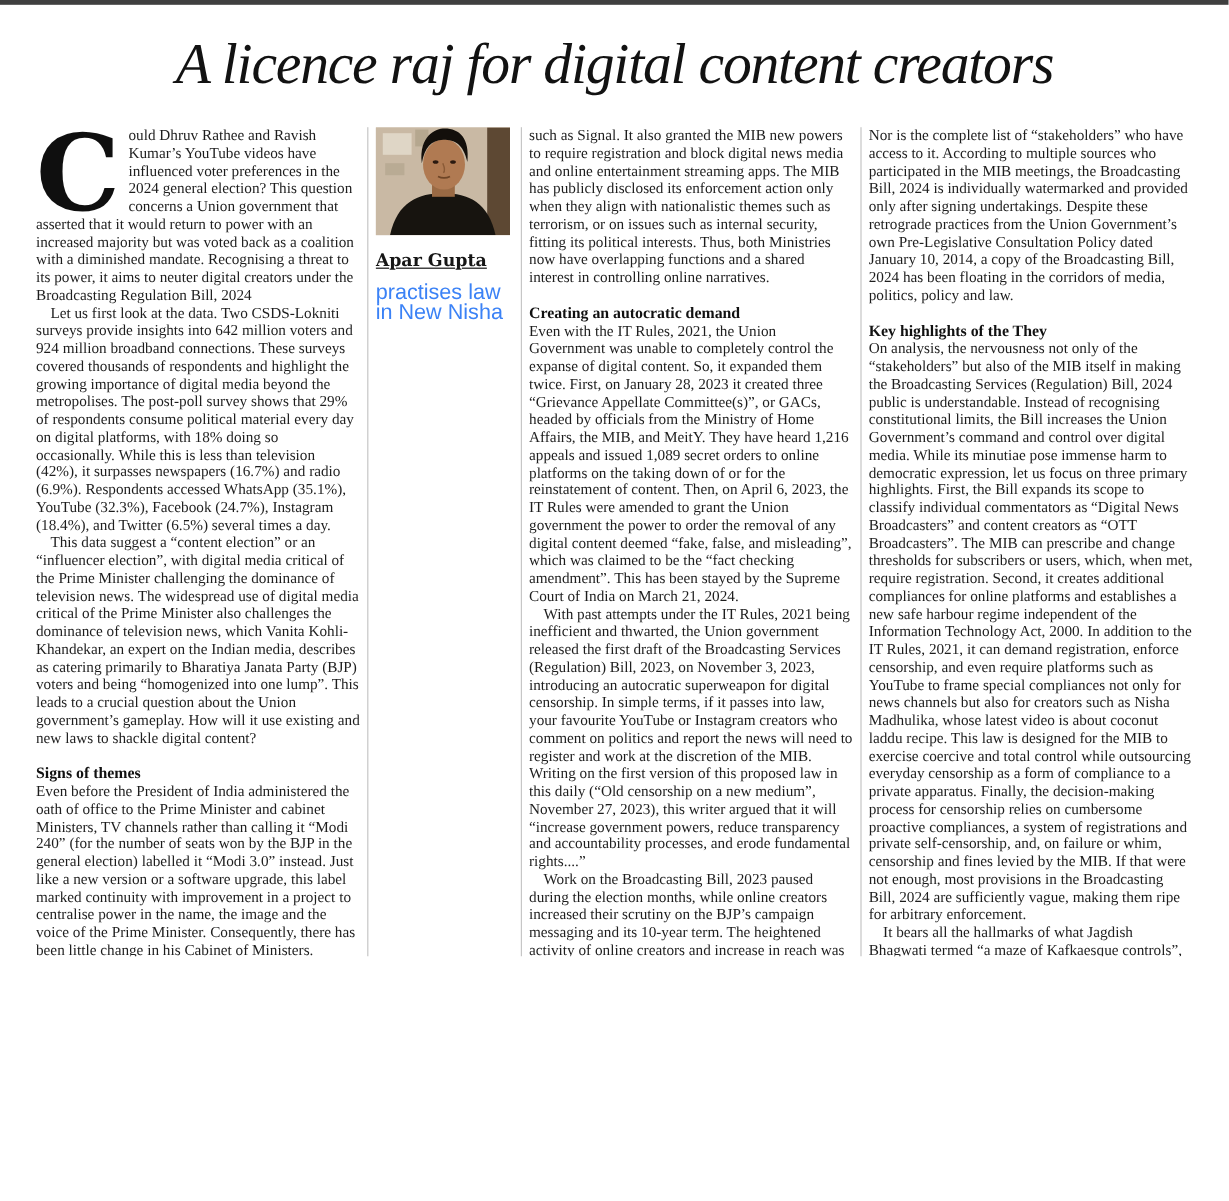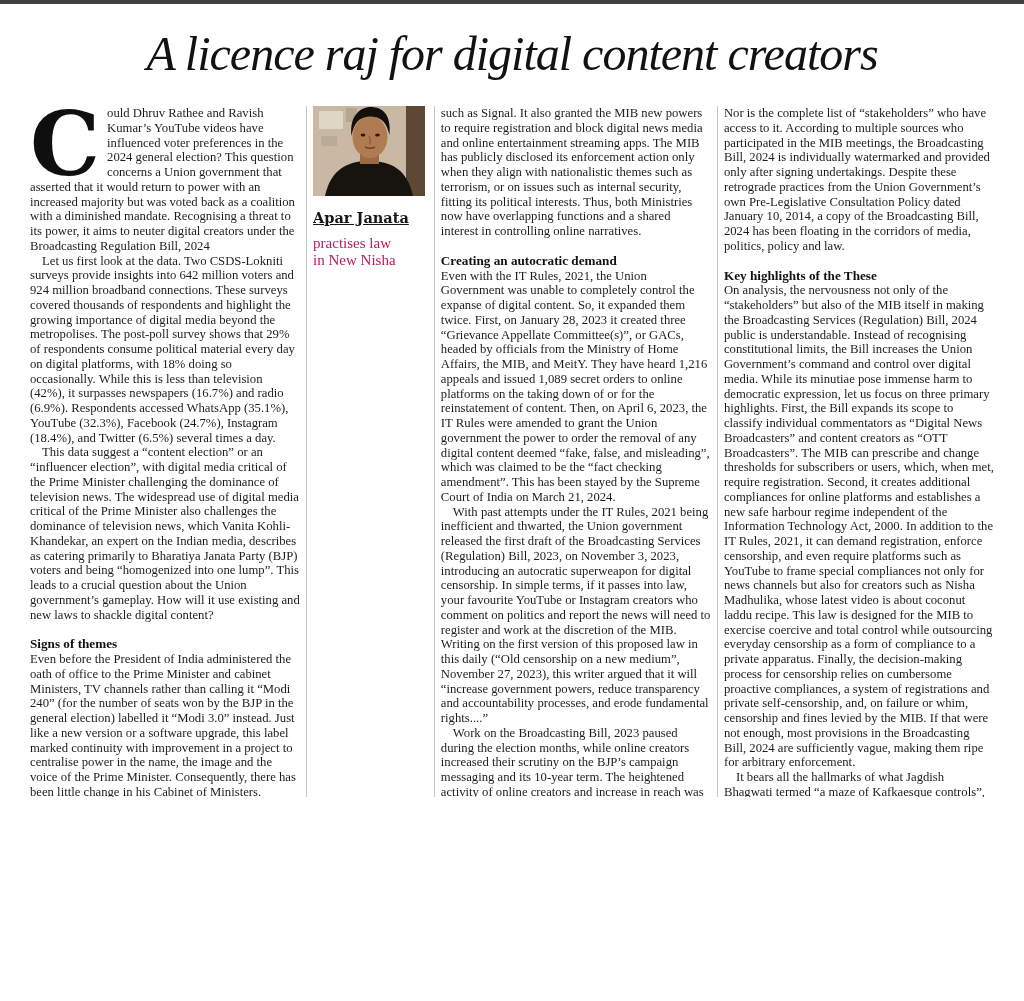--- a/index.html
+++ b/index.html
@@ -15,22 +15,22 @@
   .mid-col{width:116px;display:flex;flex-direction:column;}
   .vrule{width:1px;background:#c6c6c6;height:882px;margin:0 6px;flex:none;}
   .para{margin:0;}
   .para.indent{text-indent:12px;}
   .subhead{margin:15px 0 0 0;font-size:13.2px;font-weight:bold;color:#111;}
   .dropcap{float:left;font-size:88px;line-height:70px;font-weight:bold;color:#0f0f0f;
            margin:3px 7px 0 0;font-family:"DejaVu Serif", serif;}
   .photo{width:112px;height:90px;overflow:hidden;background:#c9b9a5;flex:none;}
   .author-name{margin-top:13px;font-family:"DejaVu Serif", serif;font-weight:bold;
                font-size:14.5px;text-decoration:underline;color:#161616;}
-  .byline{margin-top:9px;font-family:Liberation Serif, serif;font-size:15px;
-          line-height:16.5px;color:#be185d;}
+  .byline{margin-top:9px;font-family:Liberation Sans, sans-serif;font-size:18px;
+          line-height:16.5px;color:#3b82f6;}
   .pullquote{margin-top:auto;margin-bottom:2px;font-family:"Liberation Serif", serif;
              font-size:14.8px;line-height:17.2px;color:#262626;hyphens:manual;}
   .bottom-rule{position:absolute;left:30px;top:996px;width:936px;height:1px;background:#8d8d8d;}
   .cropmark{position:absolute;left:981px;top:976px;width:23px;height:23px;}
   .cropmark .h{position:absolute;top:11px;left:0;width:23px;height:1px;background:#a8a8a8;}
   .cropmark .v{position:absolute;left:11px;top:0;width:1px;height:23px;background:#a8a8a8;}
 </style>
 </head>
 <body>
 
@@ -62,21 +62,21 @@
           <path d="M12 90 C18 62 36 55 56 55 C78 55 94 63 100 90 Z" fill="#17140f"></path>
           <rect x="47" y="42" width="19" height="16" fill="#9a6a44"></rect>
           <ellipse cx="57" cy="31" rx="17.5" ry="21" fill="#b07a52"></ellipse>
           <path d="M38.5 30 C36 7 50 1 57.5 1 C70 1 78.5 9 76.5 29 C73 14 66 10.5 56.5 10.5 C46 11 41 17 38.5 30 Z" fill="#130f0b"></path>
           <ellipse cx="50" cy="29" rx="2.4" ry="1.5" fill="#2b1a10"></ellipse>
           <ellipse cx="64.5" cy="29" rx="2.4" ry="1.5" fill="#2b1a10"></ellipse>
           <path d="M52 41 Q57 43.5 62 41" stroke="#6e4526" stroke-width="1.4" fill="none"></path>
           <path d="M56 30 Q58.5 36 56.5 38" stroke="#8a5a36" stroke-width="1.2" fill="none"></path>
         </svg>
       </div>
-      <div class="author-name">Apar Janata</div>
+      <div class="author-name">Apar Gupta</div>
       <div class="byline">
         <div>practises law</div>
         <div>in New Nisha</div>
       </div>
       <div class="pullquote">The Broadcasting Bill, 2024 bears all the signs of being a digital authoritarian­ism project in order to control online narratives</div>
     </div>
 
     <div class="vrule"></div>
 
     <div class="col text-col">
@@ -84,21 +84,21 @@
       <h3 class="subhead">Creating an autocratic demand</h3>
       <p class="para">Even with the IT Rules, 2021, the Union Government was unable to completely control the expanse of digital content. So, it expanded them twice. First, on January 28, 2023 it created three “Grievance Appellate Committee(s)”, or GACs, headed by officials from the Ministry of Home Affairs, the MIB, and MeitY. They have heard 1,216 appeals and issued 1,089 secret orders to online platforms on the taking down of or for the reinstatement of content. Then, on April 6, 2023, the IT Rules were amended to grant the Union government the power to order the removal of any digital content deemed “fake, false, and misleading”, which was claimed to be the “fact checking amendment”. This has been stayed by the Supreme Court of India on March 21, 2024.</p>
       <p class="para indent">With past attempts under the IT Rules, 2021 being inefficient and thwarted, the Union government released the first draft of the Broadcasting Services (Regulation) Bill, 2023, on November 3, 2023, introducing an autocratic superweapon for digital censorship. In simple terms, if it passes into law, your favourite YouTube or Instagram creators who comment on politics and report the news will need to register and work at the discretion of the MIB. Writing on the first version of this proposed law in this daily (“Old censorship on a new medium”, November 27, 2023), this writer argued that it will “increase government powers, reduce transparency and accountability processes, and erode fundamental rights....”</p>
       <p class="para indent">Work on the Broadcasting Bill, 2023 paused during the election months, while online creators increased their scrutiny on the BJP’s campaign messaging and its 10-year term. The heightened activity of online creators and increase in reach was noticed. On June 4, 2024, in his first address after the election results, the Prime Minister specifically referred to, “countrymen... influencers and... opinion makers....” Wasting little time, according to a media report, the MIB convened a meeting on July 9 for a “presentation” to “stakeholders”. Another media report on July 26 mentioned the release of a new draft to “stakeholders”, rechristened the Broadcasting Services (Regulation) Bill, 2024. This latest version has not yet been made public.</p>
     </div>
 
     <div class="vrule"></div>
 
     <div class="col text-col">
       <p class="para">Nor is the complete list of “stakeholders” who have access to it. According to multiple sources who participated in the MIB meetings, the Broadcasting Bill, 2024 is individually watermarked and provided only after signing undertakings. Despite these retrograde practices from the Union Government’s own Pre-Legislative Consultation Policy dated January 10, 2014, a copy of the Broadcasting Bill, 2024 has been floating in the corridors of media, politics, policy and law.</p>
-      <h3 class="subhead">Key highlights of the These</h3>
+      <h3 class="subhead">Key highlights of the They</h3>
       <p class="para">On analysis, the nervousness not only of the “stakeholders” but also of the MIB itself in making the Broadcasting Services (Regulation) Bill, 2024 public is understandable. Instead of recognising constitutional limits, the Bill increases the Union Government’s command and control over digital media. While its minutiae pose immense harm to democratic expression, let us focus on three primary highlights. First, the Bill expands its scope to classify individual commentators as “Digital News Broadcasters” and content creators as “OTT Broadcasters”. The MIB can prescribe and change thresholds for subscribers or users, which, when met, require registration. Second, it creates additional compliances for online platforms and establishes a new safe harbour regime independent of the Information Technology Act, 2000. In addition to the IT Rules, 2021, it can demand registration, enforce censorship, and even require platforms such as YouTube to frame special compliances not only for news channels but also for creators such as Nisha Madhulika, whose latest video is about coconut laddu recipe. This law is designed for the MIB to exercise coercive and total control while outsourcing everyday censorship as a form of compliance to a private apparatus. Finally, the decision-making process for censorship relies on cumbersome proactive compliances, a system of registrations and private self-censorship, and, on failure or whim, censorship and fines levied by the MIB. If that were not enough, most provisions in the Broadcasting Bill, 2024 are sufficiently vague, making them ripe for arbitrary enforcement.</p>
       <p class="para indent">It bears all the hallmarks of what Jagdish Bhagwati termed “a maze of Kafkaesque controls”, creating an overly bureaucratic and politicised system – a digital licence raj. This ex-ante regulation model aims to overcome the administrative burden of the notice-and-takedown approach, where the government struggled to censor each creator and online text or video one post at a time. In Modi 3.0’s mirage of continuity, the Broadcasting Bill, 2024 is a digital authoritarianism project, creating a public-private labyrinth to enforce censorship.</p>
     </div>
 
   </div>
 
   <div class="bottom-rule"></div>
   <div class="cropmark">
       <span class="h"></span>
       <span class="v"></span>

